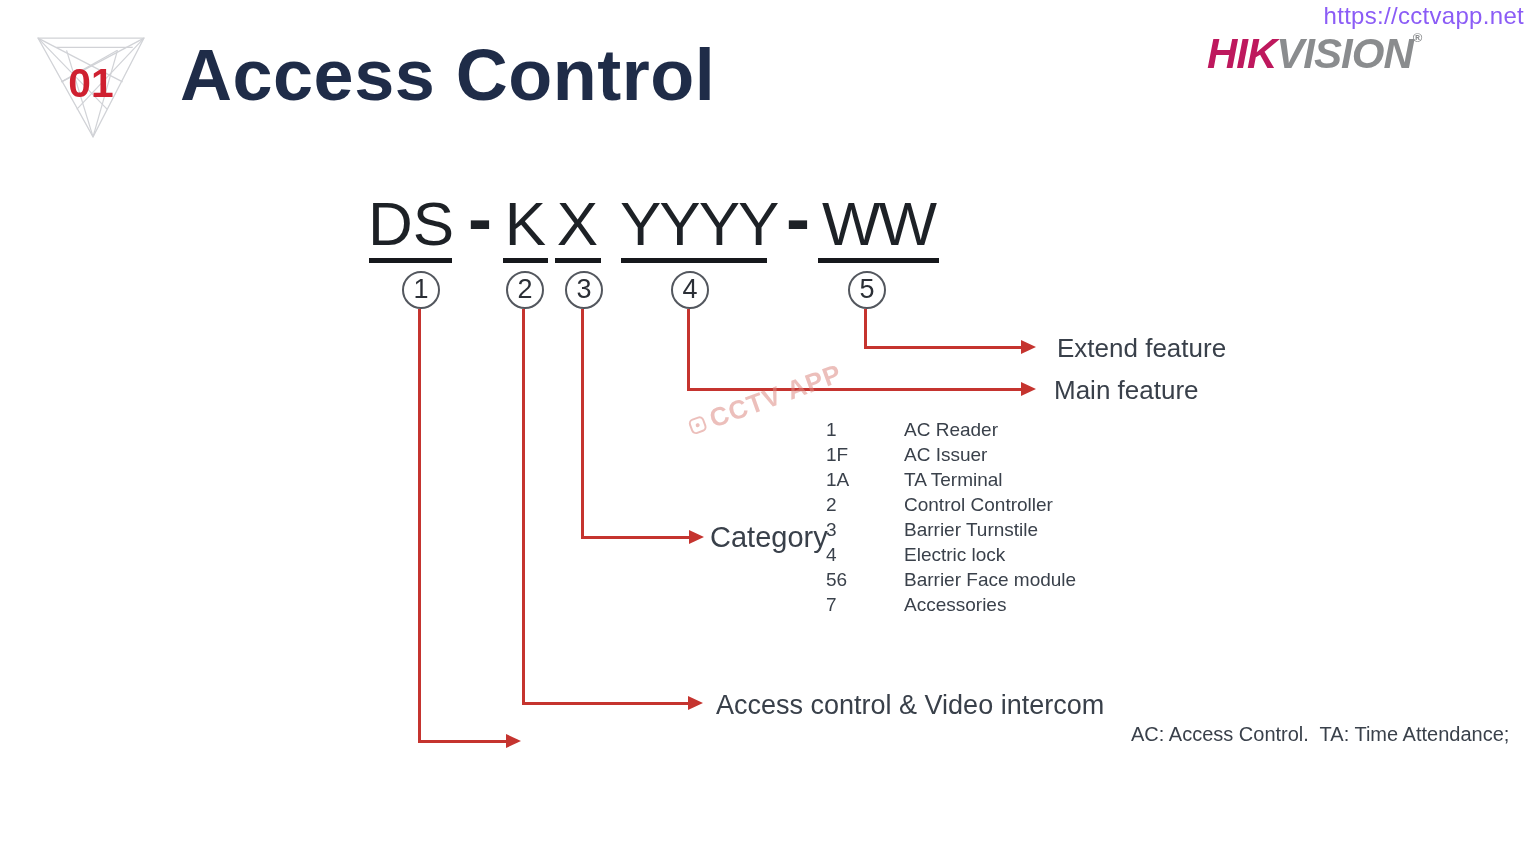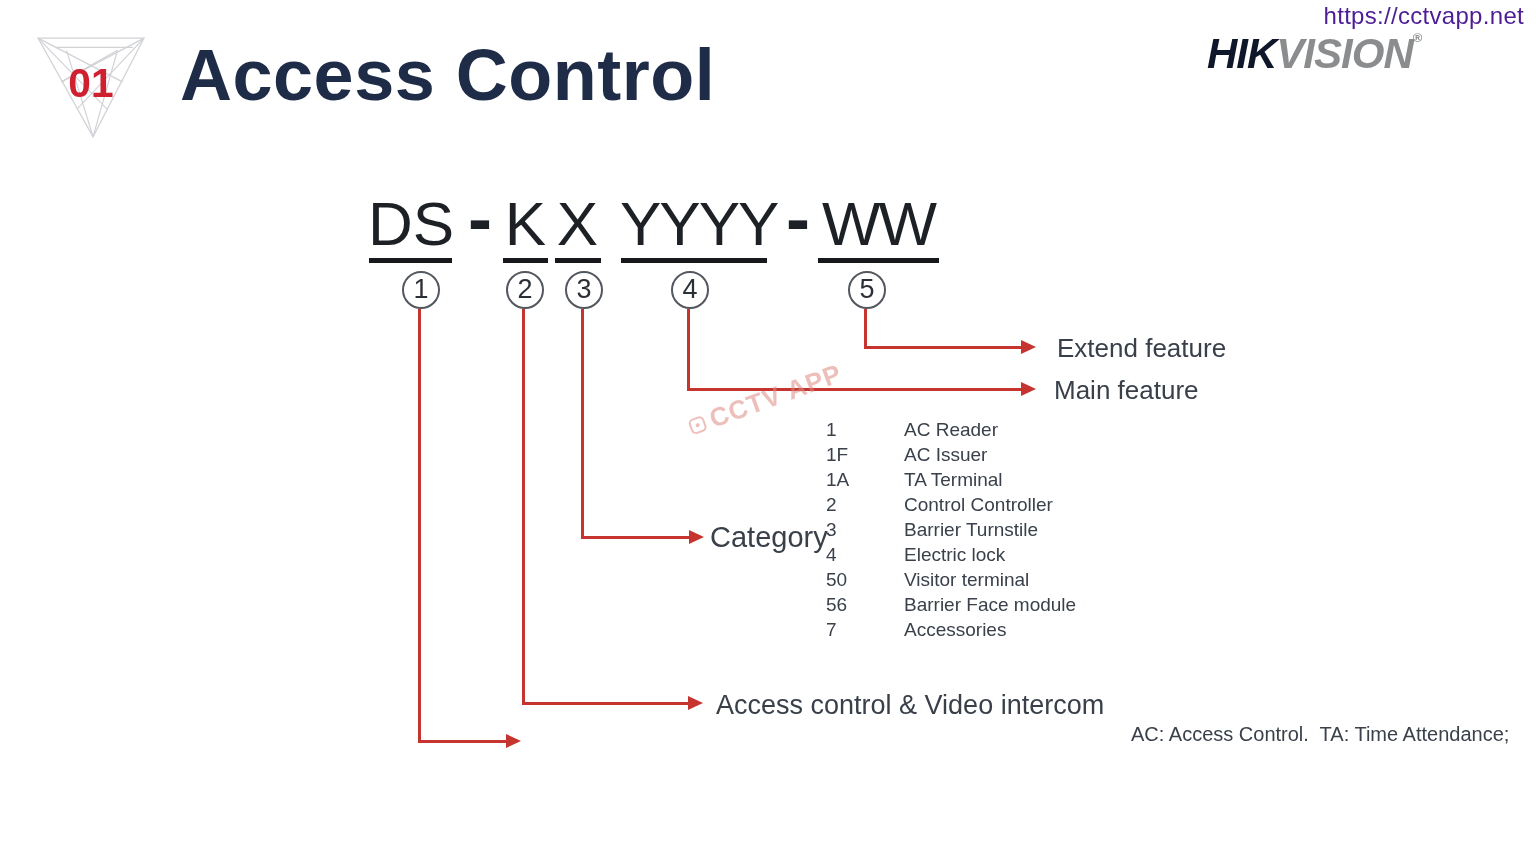--- a/index.html
+++ b/index.html
@@ -19,28 +19,28 @@
   .page-title {
     position: absolute; left: 180px; top: 34px;
     font-size: 72px; font-weight: 700; color: #1f2c48; letter-spacing: 0.5px;
   }
   .page-subtitle {
     position: absolute; left: 182px; top: 98px;
     font-size: 38px; font-weight: 400; color: #3b424b;
   }
   .site-url {
     position: absolute; right: 12px; top: 2px;
-    font-size: 24px; color: #4c1d95; letter-spacing: 0.3px;
+    font-size: 24px; color: #8b5cf6; letter-spacing: 0.3px;
   }
   .brand {
     position: absolute; left: 1207px; top: 30px;
     font-size: 42px; font-style: italic; font-weight: 700; letter-spacing: -1px;
     white-space: nowrap;
   }
-  .brand .hik { color: #0f172a; }
+  .brand .hik { color: #be185d; }
   .brand .vision { color: #8a8c8e; }
   .brand .reg { font-size: 13px; color: #8a8c8e; vertical-align: 26px; font-style: normal; }
 
   
   .seg {
     position: absolute; top: 192px; height: 64px;
     font-size: 62px; font-weight: 400; color: #1d2126; line-height: 64px;
     text-align: center; white-space: nowrap;
   }
   .tight { letter-spacing: -2px; }
@@ -194,24 +194,20 @@
       </div>
     <div class="cat-row">
         <span class="cat-code">3</span>
         <span class="cat-label">Barrier Turnstile</span>
       </div>
     <div class="cat-row">
         <span class="cat-code">4</span>
         <span class="cat-label">Electric lock</span>
       </div>
     <div class="cat-row">
-        <span class="cat-code">50</span>
-        <span class="cat-label">Visitor terminal</span>
-      </div>
-    <div class="cat-row">
         <span class="cat-code">56</span>
         <span class="cat-label">Barrier Face module</span>
       </div>
     <div class="cat-row">
         <span class="cat-code">7</span>
         <span class="cat-label">Accessories</span>
       </div>
   </div>
 
   <div class="footnote">AC: Access Control.  TA: Time Attendance;</div>

